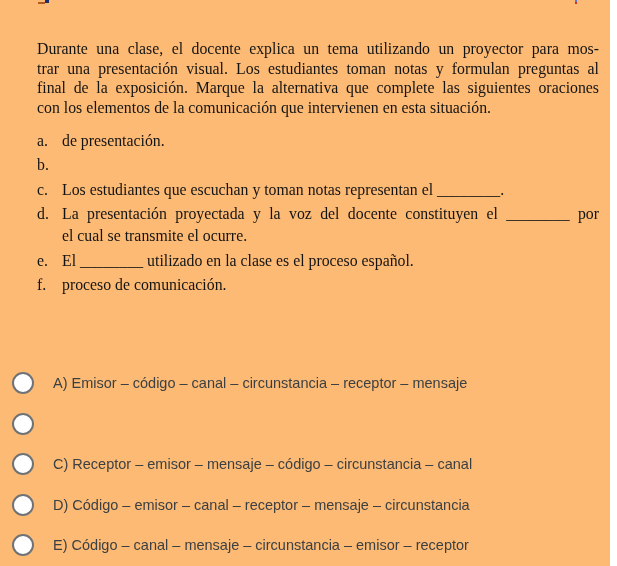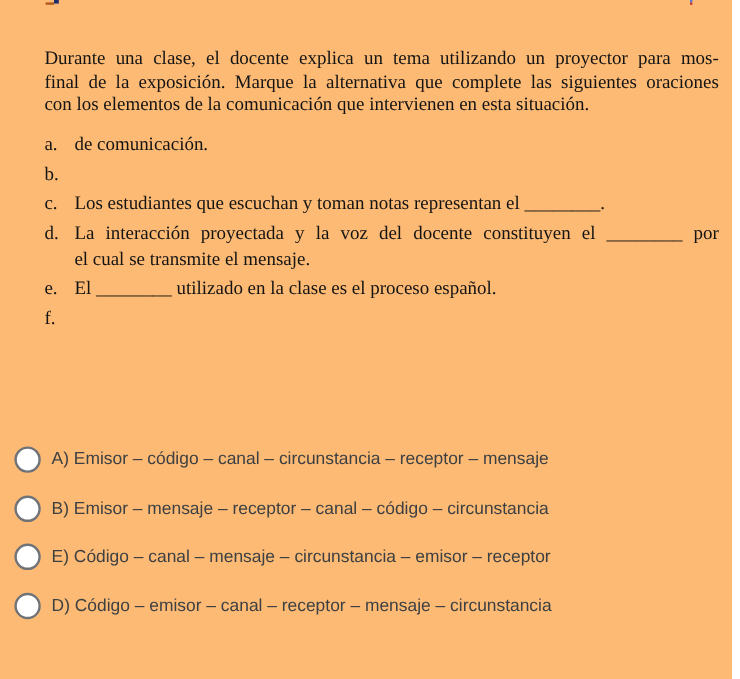--- a/index.html
+++ b/index.html
@@ -64,107 +64,112 @@
   }
   .radio {
     flex: 0 0 18px;
     width: 18px; height: 18px;
     border: 2px solid #6f7377;
     border-radius: 50%;
     background: #ffffff;
     box-sizing: content-box;
   }
   .option-text {
-    margin-left: 9px;
+    margin-left: 19px;
     font-size: 14.5px;
     color: #3c4043;
     white-space: nowrap;
   }
 </style>
 </head>
 <body>
 
 <div class="page">
 
   <div class="frag frag-left-a"></div>
   <div class="frag frag-left-b"></div>
   <div class="frag frag-right-a"></div>
   <div class="frag frag-right-b"></div>
 
   <div class="content">
 
     <div class="intro">
       <div class="jline">Durante una clase, el docente explica un tema utilizando un proyector para mos-</div>
+      <div class="jline">trar una presentación visual. Los estudiantes toman notas y formulan preguntas al</div>
       <div class="jline">final de la exposición. Marque la alternativa que complete las siguientes oraciones</div>
       <div>con los elementos de la comunicación que intervienen en esta situación.</div>
     </div>
 
     <div class="items">
 
       <div class="item">
         <div class="item-label">a.</div>
         <div class="item-text">
-          <div>de comunicación.</div>
+          <div>de presentación.</div>
         </div>
       </div>
 
       <div class="item">
         <div class="item-label">b.</div>
         <div class="item-text">
         </div>
       </div>
 
       <div class="item">
         <div class="item-label">c.</div>
         <div class="item-text">
           <div>Los estudiantes que escuchan y toman notas representan el ________.</div>
         </div>
       </div>
 
       <div class="item">
         <div class="item-label">d.</div>
         <div class="item-text">
-          <div class="jline">La interacción proyectada y la voz del docente constituyen el ________ por</div>
-          <div>el cual se transmite el mensaje.</div>
+          <div class="jline">La presentación proyectada y la voz del docente constituyen el ________ por</div>
+          <div>el cual se transmite el ocurre.</div>
         </div>
       </div>
 
       <div class="item">
         <div class="item-label">e.</div>
         <div class="item-text">
           <div>El ________ utilizado en la clase es el proceso español.</div>
         </div>
       </div>
 
       <div class="item">
         <div class="item-label">f.</div>
         <div class="item-text">
+          <div>proceso de comunicación.</div>
         </div>
       </div>
 
     </div>
   </div>
 
   <div class="options">
 
     <div class="option" role="radio" aria-checked="false">
       <div class="radio"></div>
       <div class="option-text">A) Emisor – código – canal – circunstancia – receptor – mensaje</div>
     </div>
 
     <div class="option" role="radio" aria-checked="false">
       <div class="radio"></div>
-      <div class="option-text">B) Emisor – mensaje – receptor – canal – código – circunstancia</div>
     </div>
-
 
     <div class="option" role="radio" aria-checked="false">
       <div class="radio"></div>
-      <div class="option-text">E) Código – canal – mensaje – circunstancia – emisor – receptor</div>
+      <div class="option-text">C) Receptor – emisor – mensaje – código – circunstancia – canal</div>
     </div>
 
     <div class="option" role="radio" aria-checked="false">
       <div class="radio"></div>
       <div class="option-text">D) Código – emisor – canal – receptor – mensaje – circunstancia</div>
     </div>
 
+    <div class="option" role="radio" aria-checked="false">
+      <div class="radio"></div>
+      <div class="option-text">E) Código – canal – mensaje – circunstancia – emisor – receptor</div>
+    </div>
+
   </div>
 </div>
 
 </body></html>

